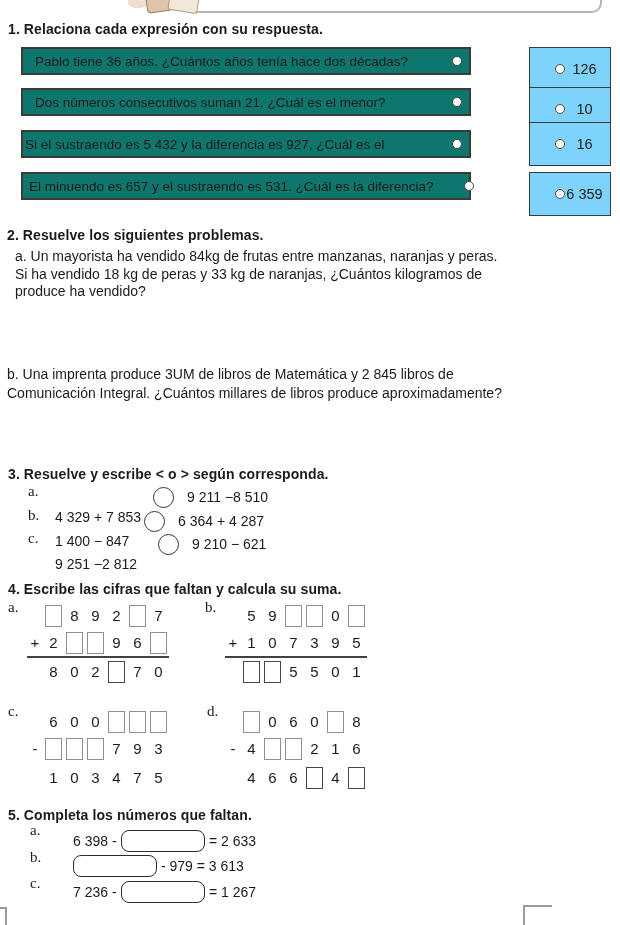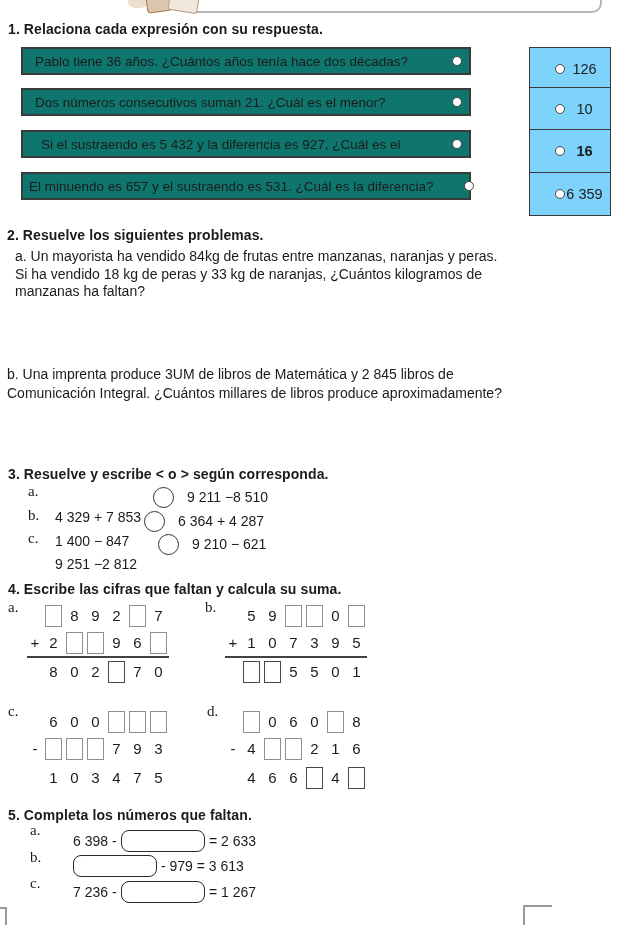--- a/index.html
+++ b/index.html
@@ -90,43 +90,43 @@
 
   <div class="stmt-box" style="top:88px;padding-left:12px;">
     <span>Dos números consecutivos suman 21. ¿Cuál es el menor?</span>
     <span class="radio stmt-radio"></span>
   </div>
   <div class="ans-box" style="top:87px;">
     <span class="radio"></span>
     <span class="ans-val">10</span>
   </div>
 
-  <div class="stmt-box" style="top:130px;padding-left:18px;">
+  <div class="stmt-box" style="top:130px;padding-left:2px;">
     <span>Si el sustraendo es 5 432 y la diferencia es 927, ¿Cuál es el</span>
     <span class="radio stmt-radio"></span>
   </div>
-  <div class="ans-box" style="top:129px;font-weight:bold;">
+  <div class="ans-box" style="top:122px;">
     <span class="radio"></span>
     <span class="ans-val">16</span>
   </div>
 
   <div class="stmt-box" style="top:172px;padding-left:6px;">
     <span>El minuendo es 657 y el sustraendo es 531. ¿Cuál es la diferencia?</span>
     <span class="radio stmt-radio edge"></span>
   </div>
   <div class="ans-box" style="top:172px;">
     <span class="radio"></span>
     <span class="ans-val">6 359</span>
   </div>
 
   <div class="sec-title t2">2. Resuelve los siguientes problemas.</div>
   <div class="para pa">
     <div>a. Un mayorista ha vendido 84kg de frutas entre manzanas, naranjas y peras.</div>
     <div>Si ha vendido 18 kg de peras y 33 kg de naranjas, ¿Cuántos kilogramos de</div>
-    <div>manzanas ha faltan?</div>
+    <div>produce ha vendido?</div>
   </div>
   <div class="para pb">
     <div>b. Una imprenta produce 3UM de libros de Matemática y 2 845 libros de</div>
     <div>Comunicación Integral. ¿Cuántos millares de libros produce aproximadamente?</div>
   </div>
 
   <div class="sec-title t3">3. Resuelve y escribe &lt; o &gt; según corresponda.</div>
 
   <div class="s3-row" style="top:486px;">
     <span class="s3-label">a.</span>

